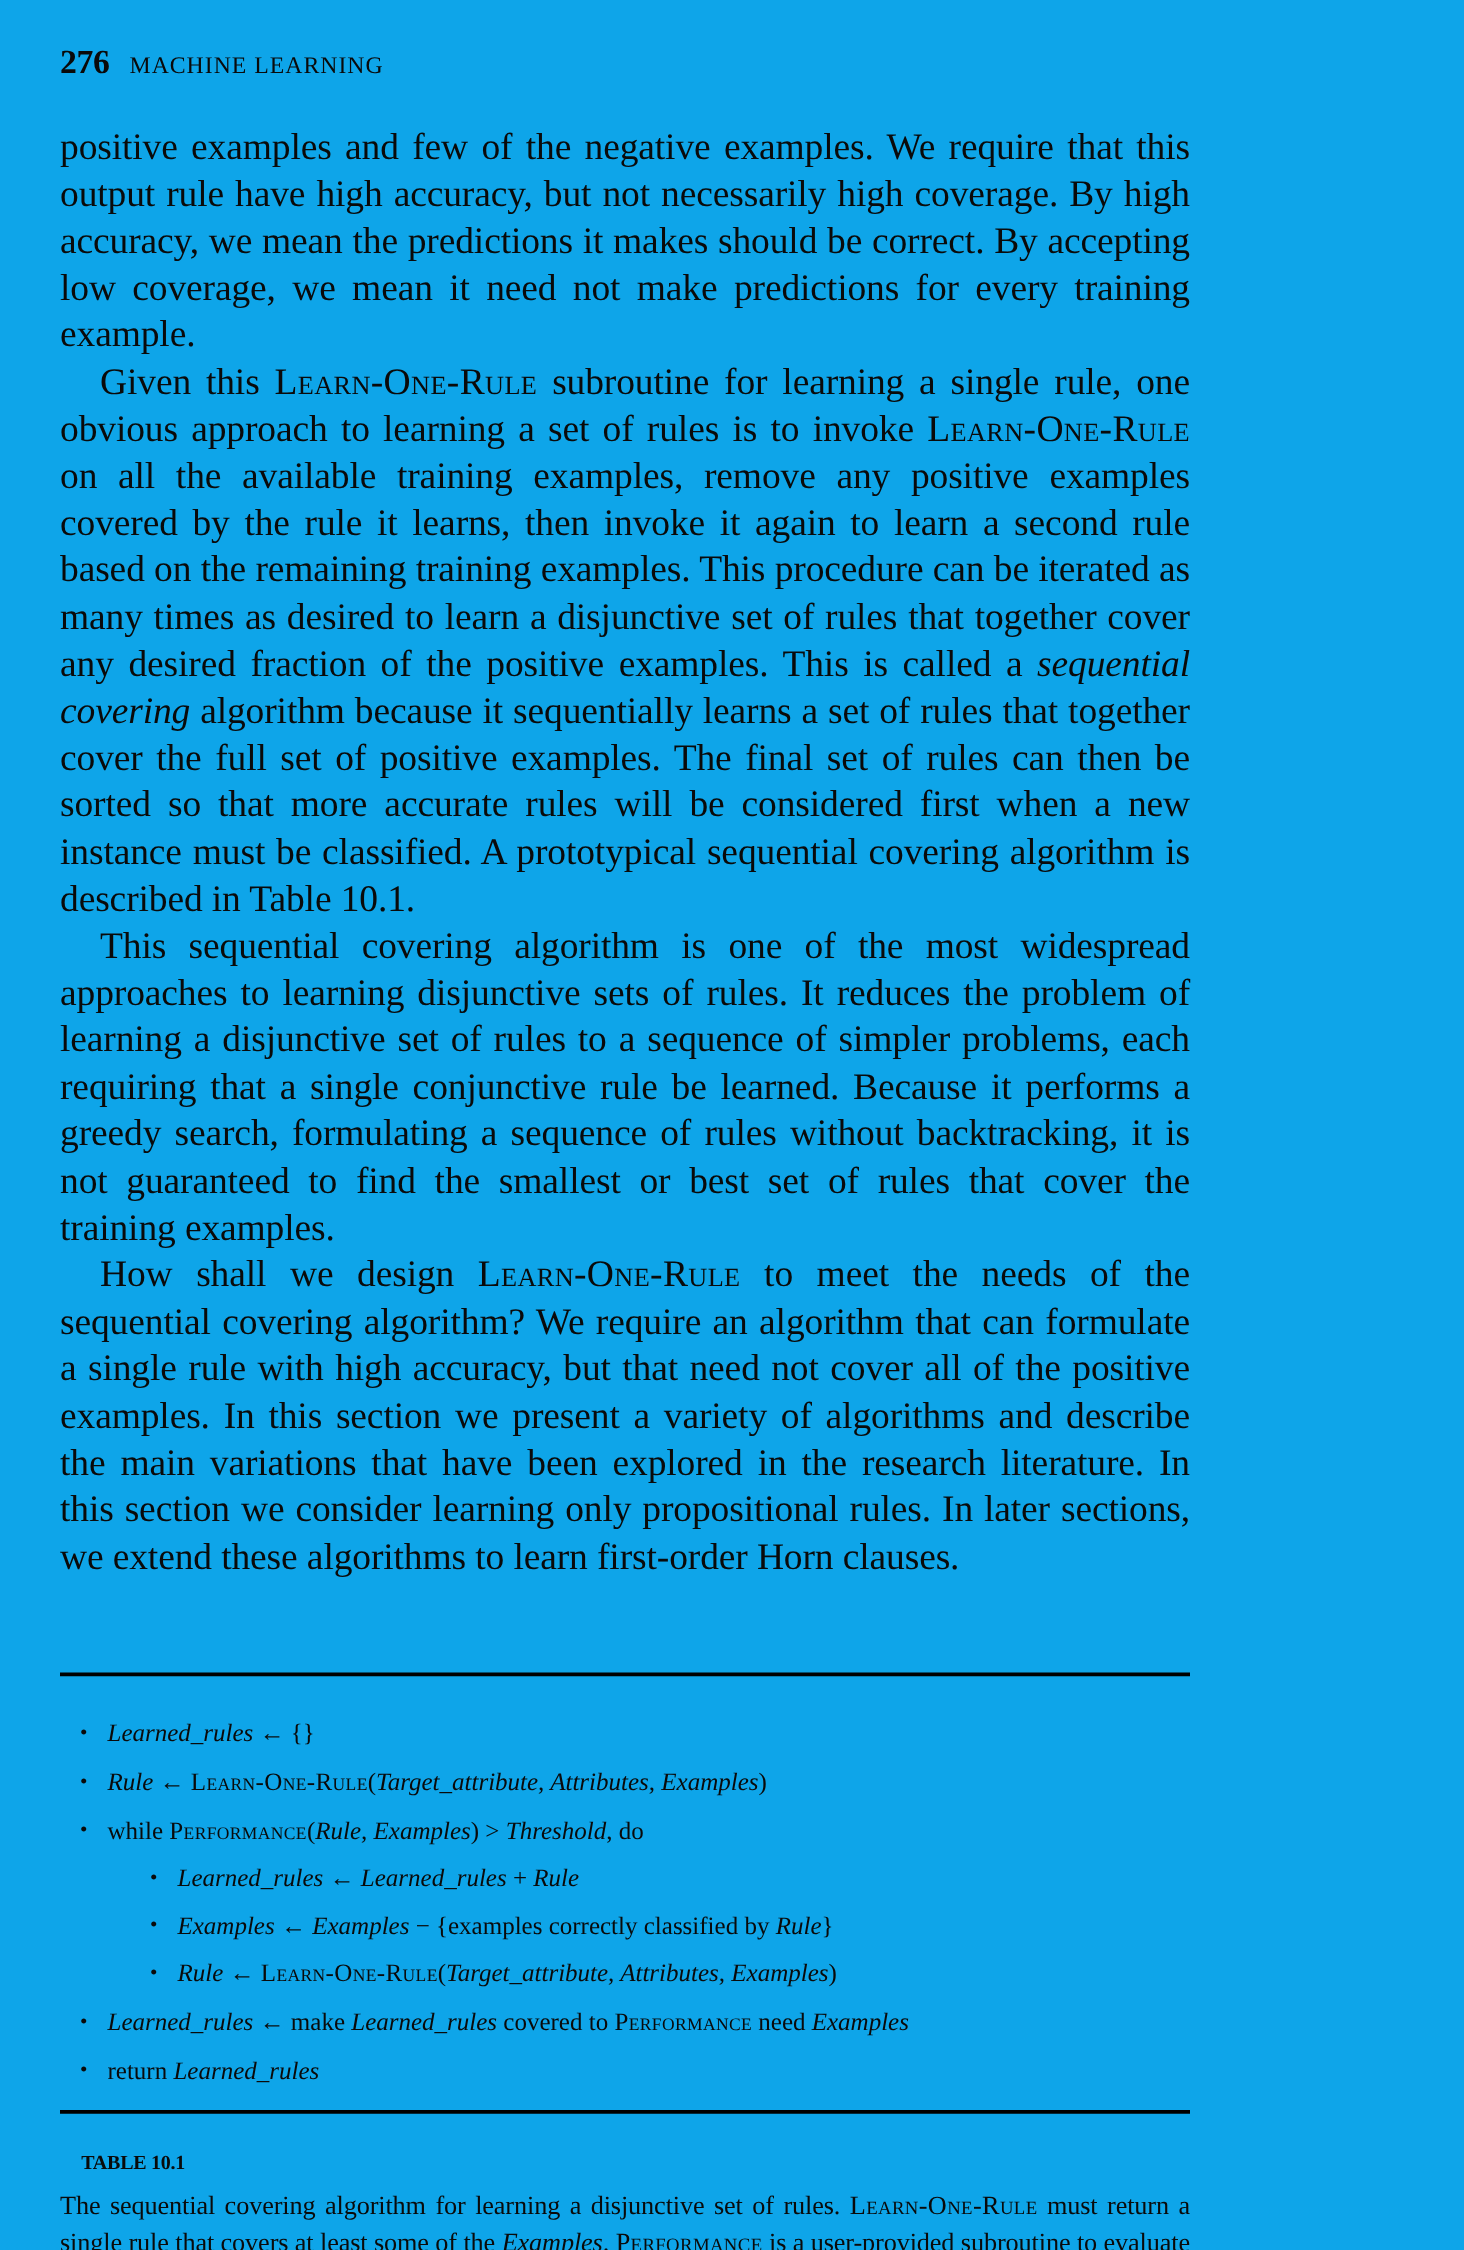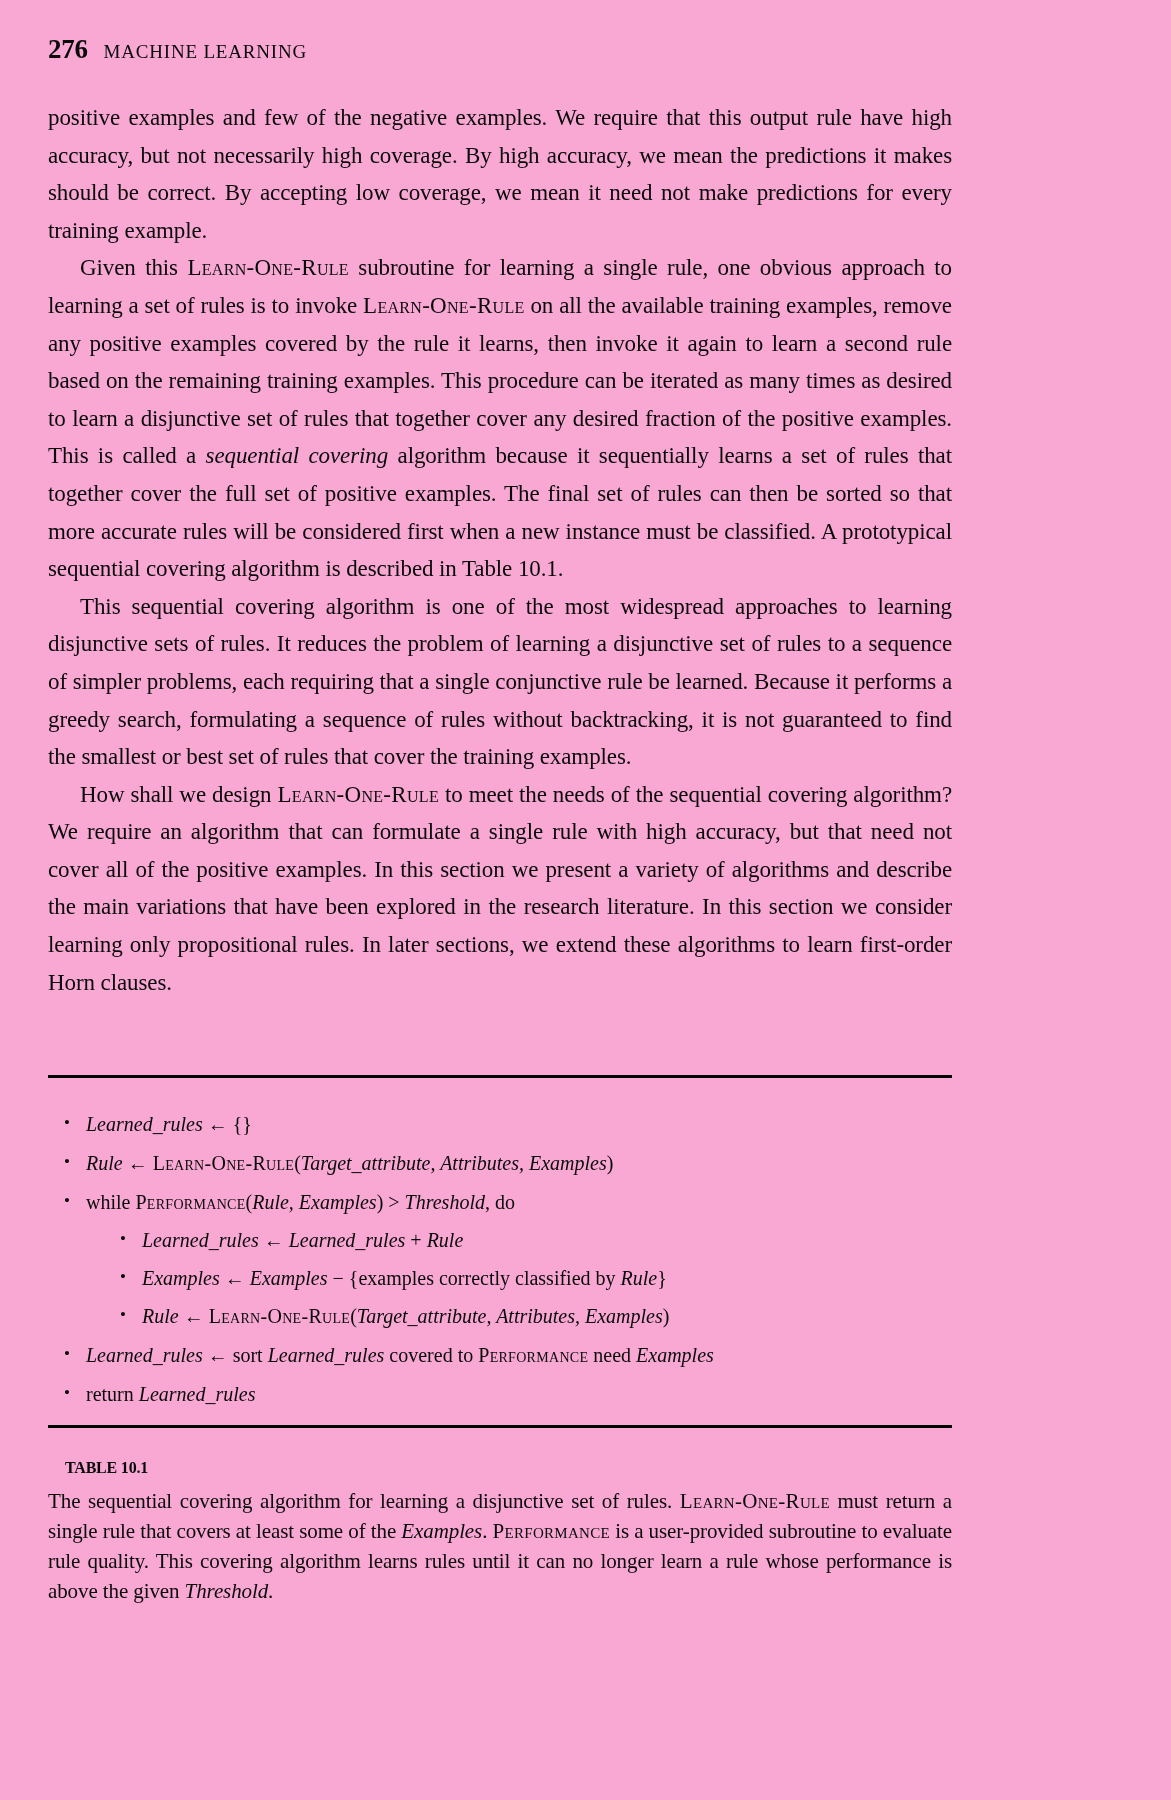--- a/index.html
+++ b/index.html
@@ -13,21 +13,21 @@
     font-family: "Liberation Serif", "DejaVu Serif", serif;
     color: #0a0a0a;
     position: relative;
     overflow: hidden;
   }
   .page {
     position: absolute;
     left: 0; top: 0;
     width: 1171px;
     height: 1800px;
-    background: #f9a8d4;
+    background: #0ea5e9;
   }
   .content {
     position: absolute;
     left: 48px;
     top: 34px;
     width: 904px;
   }
 
   
   .runhead {
@@ -43,21 +43,21 @@
   }
   .runhead .booktitle {
     font-size: 19px;
     font-variant: small-caps;
     letter-spacing: 0.8px;
   }
 
   
   p.body {
     margin: 0;
-    font-size: 23px;
+    font-size: 30px;
     line-height: 37.6px;
     text-align: justify;
     text-justify: inter-word;
     hyphens: none;
     letter-spacing: -0.1px;
   }
   p.body + p.body {
     text-indent: 32px;
   }
   .sc {
@@ -173,21 +173,21 @@
             <li><span class="it">Learned_rules</span><span> ← {}</span></li>
             <li><span class="it">Rule</span><span> ← </span><span class="sc">Learn-One-Rule</span><span>(</span><span class="it">Target_attribute, Attributes, Examples</span><span>)</span></li>
             <li><span>while </span><span class="sc">Performance</span><span>(</span><span class="it">Rule, Examples</span><span>) &gt; </span><span class="it">Threshold</span><span>, do</span></li>
             <li class="nobullet" style="padding: 0px; margin: 0px;">
               <ul class="algo-sub">
                 <li><span class="it">Learned_rules</span><span> ← </span><span class="it">Learned_rules</span><span> + </span><span class="it">Rule</span></li>
                 <li><span class="it">Examples</span><span> ← </span><span class="it">Examples</span><span> − {examples correctly classified by </span><span class="it">Rule</span><span>}</span></li>
                 <li><span class="it">Rule</span><span> ← </span><span class="sc">Learn-One-Rule</span><span>(</span><span class="it">Target_attribute, Attributes, Examples</span><span>)</span></li>
               </ul>
             </li>
-            <li><span class="it">Learned_rules</span><span> ← sort </span><span class="it">Learned_rules</span><span> covered to </span><span class="sc">Performance</span><span> need </span><span class="it">Examples</span></li>
+            <li><span class="it">Learned_rules</span><span> ← make </span><span class="it">Learned_rules</span><span> covered to </span><span class="sc">Performance</span><span> need </span><span class="it">Examples</span></li>
             <li><span>return </span><span class="it">Learned_rules</span></li>
           </ul>
       </div>
       <hr class="rule-bottom">
     </div>
 
     <div class="caption">
       <p class="caption-label">TABLE 10.1</p>
       <p class="caption-text" id="caption-slot"><span>The sequential covering algorithm for learning a disjunctive set of rules. </span><span class="sc">Learn-One-Rule</span><span> must return a single rule that covers at least some of the </span><span class="it">Examples</span><span>. </span><span class="sc">Performance</span><span> is a user-provided subroutine to evaluate rule quality. This covering algorithm learns rules until it can no longer learn a rule whose performance is above the given </span><span class="it">Threshold</span><span>.</span></p>
     </div>

